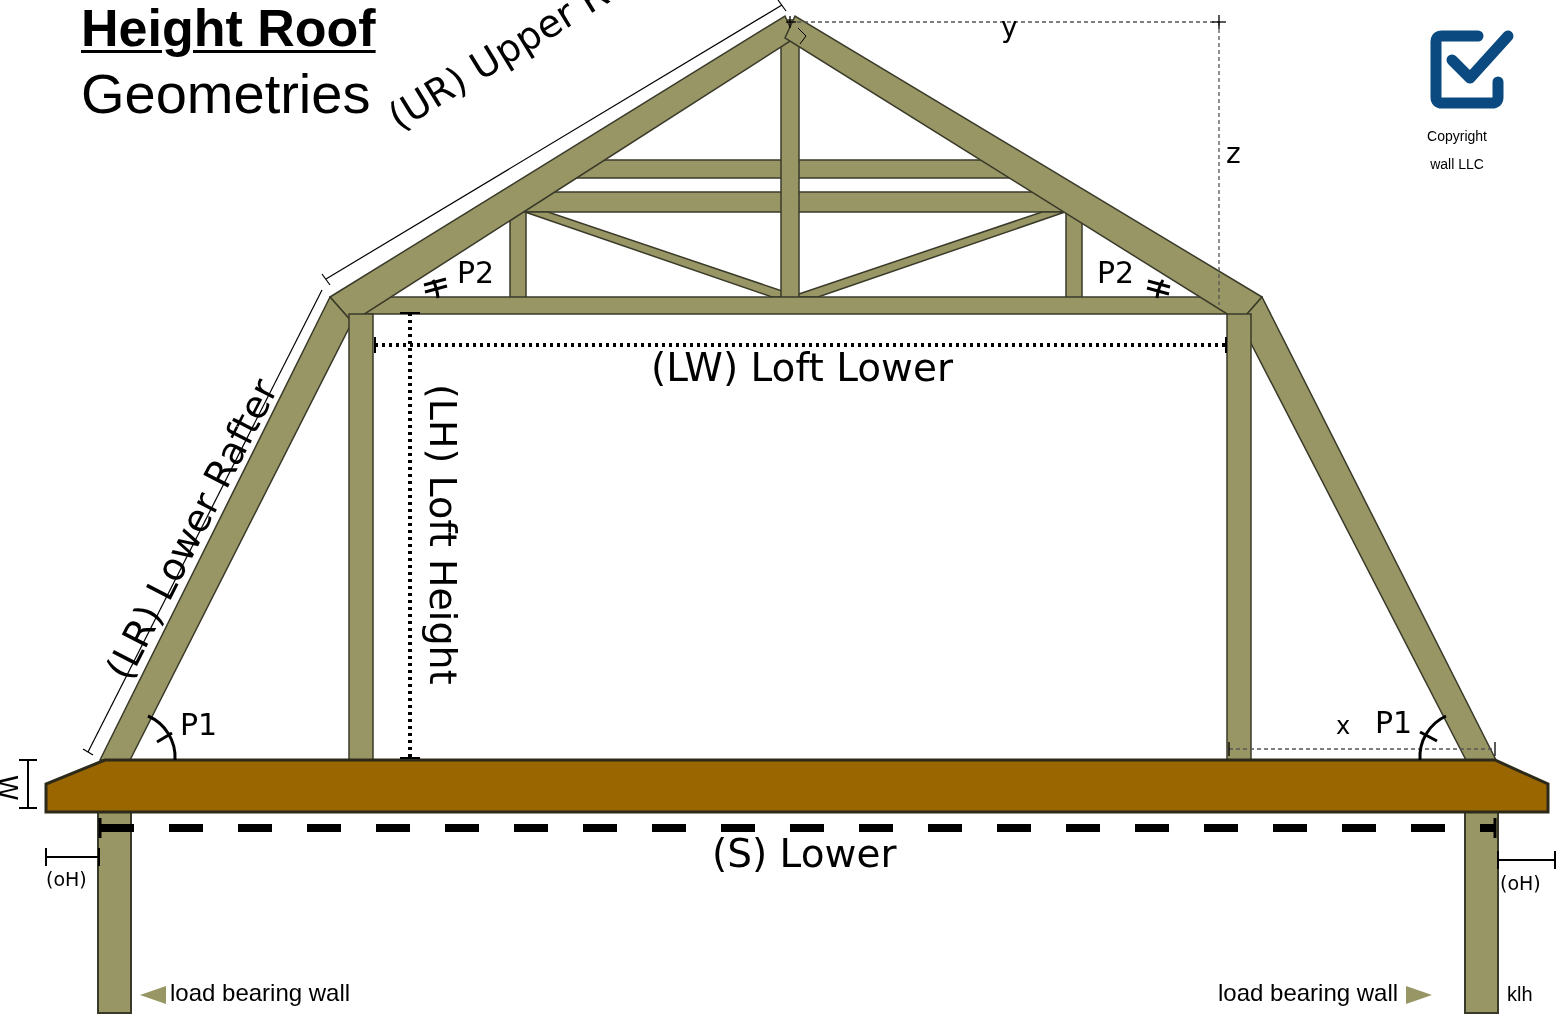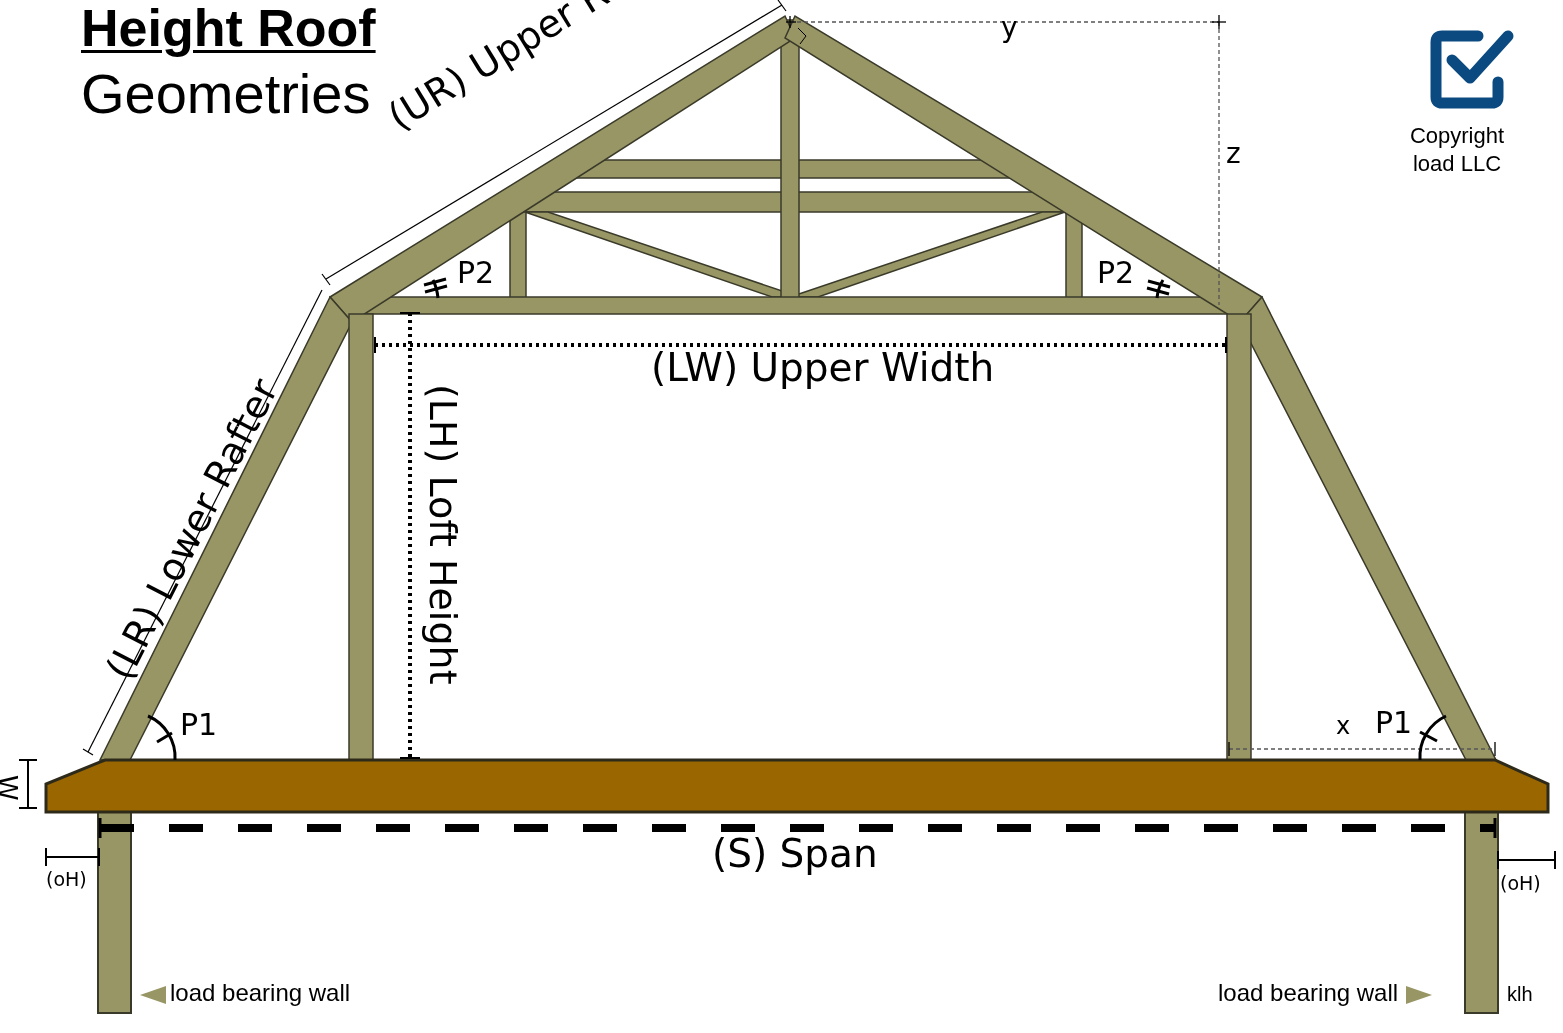--- a/index.html
+++ b/index.html
@@ -1,21 +1,21 @@
 <!DOCTYPE html>
 <html><head>
 <meta charset="utf-8">
 <style>
   html, body { margin:0; padding:0; background:#ffffff; }
   body { width:1563px; height:1033px; position:relative; overflow:hidden; font-family:"Liberation Sans", sans-serif; }
   svg { position:absolute; left:0; top:0; }
   .lbl { position:absolute; color:#000; white-space:nowrap; line-height:1; font-family:"Liberation Sans", sans-serif; }
   .title { left:81px; top:2px; font-size:52px; font-weight:bold; text-decoration:underline; text-decoration-thickness:3px; text-underline-offset:4px; }
   .subtitle { left:81px; top:66px; font-size:56px; }
-  .copy { left:1400px; top:122px; font-size:22px; text-align:center; line-height:28px; width:114px; }
+  .copy { left:1400px; top:122px; font-size:14px; text-align:center; line-height:28px; width:114px; }
   .dim { font-size:36px; font-family:"DejaVu Sans", sans-serif; }
   .small { font-size:24px; }
   .tiny { font-size:19px; }
 </style>
 </head>
 <body>
 
 <svg width="1563" height="1033" viewBox="0 0 1563 1033">
   <defs></defs>
 
@@ -118,28 +118,28 @@
     <path d="M1478,36 L1442,36 Q1436,36 1436,42 L1436,97 Q1436,103 1442,103 L1492,103 Q1498,103 1498,97 L1498,82"></path>
     <path d="M1452,60 L1470,78 L1508,36"></path>
   </g>
 </svg>
 
 <div class="lbl title">Height Roof</div>
 <div class="lbl subtitle">Geometries</div>
 
 <div class="lbl copy">
   <div>Copyright</div>
-  <div>load LLC</div>
+  <div>wall LLC</div>
 </div>
 
 <div class="lbl dim" style="left:382px; top:104px; transform:rotate(-31.5deg); transform-origin:left top; font-size:38px;">(UR) Upper Rafter</div>
 <div class="lbl dim" style="left:100px; top:668px; transform:rotate(-63deg); transform-origin:left top; font-size:38px;">(LR) Lower Rafter</div>
-<div class="lbl dim" style="left:651px; top:348px; font-size:39px;">(LW) Upper Width</div>
+<div class="lbl dim" style="left:651px; top:348px; font-size:39px;">(LW) Loft Lower</div>
 <div class="lbl dim" style="left:462px; top:384px; transform:rotate(90deg); transform-origin:left top; font-size:38px;">(LH) Loft Height</div>
-<div class="lbl dim" style="left:712px; top:834px; font-size:39px;">(S) Span</div>
+<div class="lbl dim" style="left:712px; top:834px; font-size:39px;">(S) Lower</div>
 
 <div class="lbl dim small" style="left:180px; top:710px; font-size:30px;">P1</div>
 <div class="lbl dim small" style="left:1375px; top:708px; font-size:30px;">P1</div>
 <div class="lbl dim small" style="left:457px; top:258px; font-size:30px;">P2</div>
 <div class="lbl dim small" style="left:1097px; top:258px; font-size:30px;">P2</div>
 
 <div class="lbl dim small" style="left:1001px; top:14px; font-size:28px;">y</div>
 <div class="lbl dim small" style="left:1226px; top:140px; font-size:28px;">z</div>
 <div class="lbl dim small" style="left:1336px; top:714px; font-size:24px;">x</div>
 <div class="lbl dim small" style="left:20px; top:775px; transform:rotate(90deg); transform-origin:left top; font-size:26px;">W</div>

